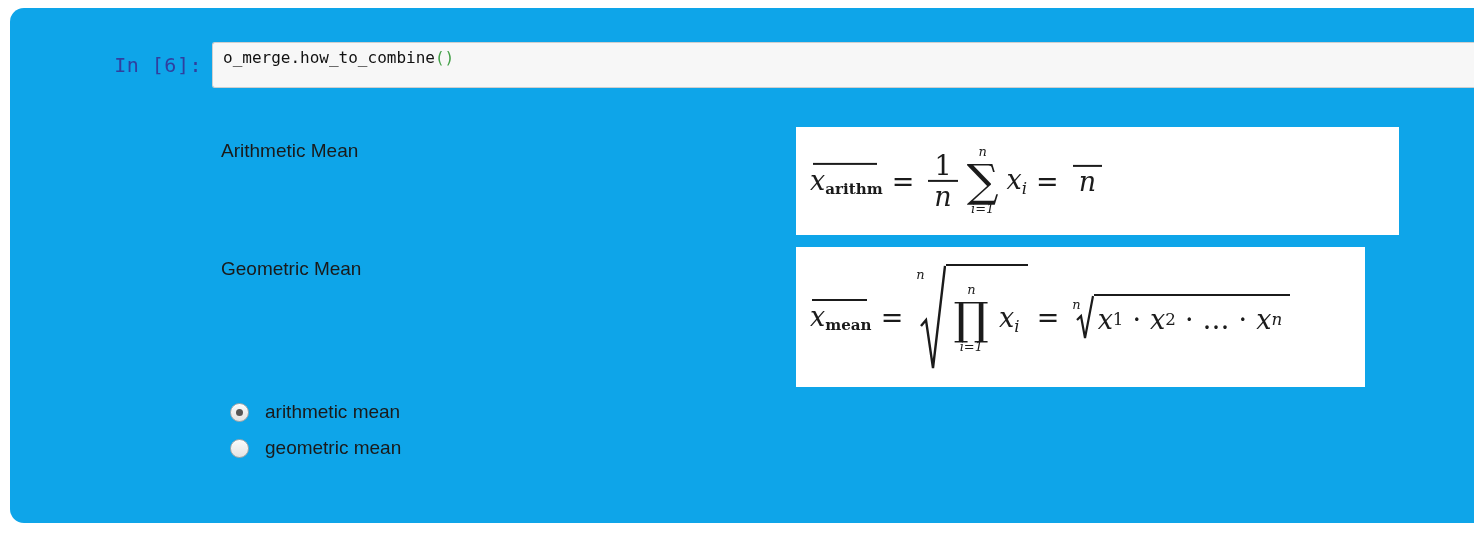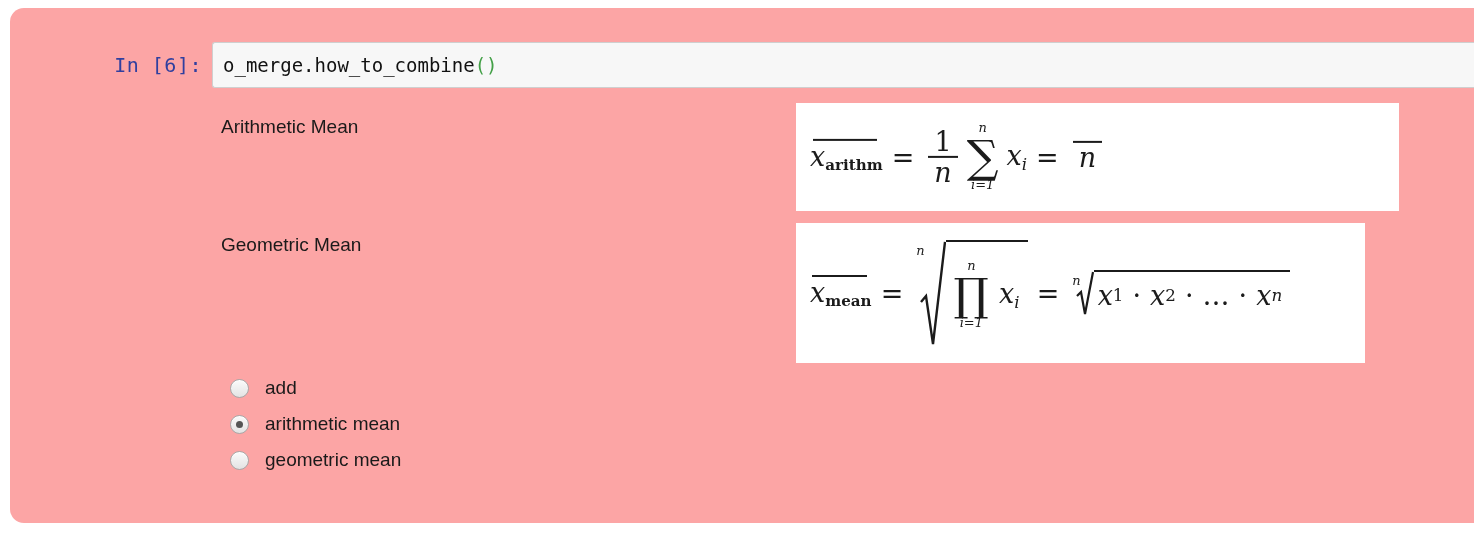--- a/index.html
+++ b/index.html
@@ -19,21 +19,21 @@
     background: #ffffff;
   }
 
   
   .nb-cell {
     position: absolute;
     left: 10px;
     top: 8px;
     width: 1464px;
     height: 515px;
-    background: #fca5a5;
+    background: #0ea5e9;
     border-radius: 14px 0 0 14px;
     box-sizing: border-box;
   }
 
   
   .input-row {
     position: absolute;
     left: 0;
     top: 34px;
     width: 1464px;
@@ -63,34 +63,34 @@
     background: #f7f7f7;
     border: 1px solid #cfcfcf;
     border-right: none;
     border-radius: 3px 0 0 3px;
     box-sizing: border-box;
   }
 
   .code-text {
     position: absolute;
     left: 10px;
-    top: 9px;
+    top: 2px;
     font-family: "DejaVu Sans Mono", "Liberation Mono", monospace;
-    font-size: 19px;
+    font-size: 16px;
     color: #111111;
     white-space: pre;
     line-height: 26px;
   }
   .code-text .paren { color: #43a047; }
 
   
   .output-area {
     position: absolute;
     left: 0;
-    top: 70px;
+    top: 94px;
     width: 1456px;
     height: 430px;
     text-decoration: underline;
   }
 
   .mean-label {
     position: absolute;
     font-size: 19px;
     color: #1a1a1a;
     white-space: nowrap;
@@ -327,24 +327,20 @@
                 <span class="op">·</span>
                 <span class="var">x</span>
                 <span class="subi">n</span>
               </span>
           </span>
         </div>
       </div>
 
       <div class="radio-group">
 
-        <div class="radio-row">
-          <span class="radio-mark"></span>
-          <span class="radio-label">add</span>
-        </div>
 
         <div class="radio-row">
           <span class="radio-mark checked"></span>
           <span class="radio-label">arithmetic mean</span>
         </div>
 
         <div class="radio-row">
           <span class="radio-mark"></span>
           <span class="radio-label">geometric mean</span>
         </div>

